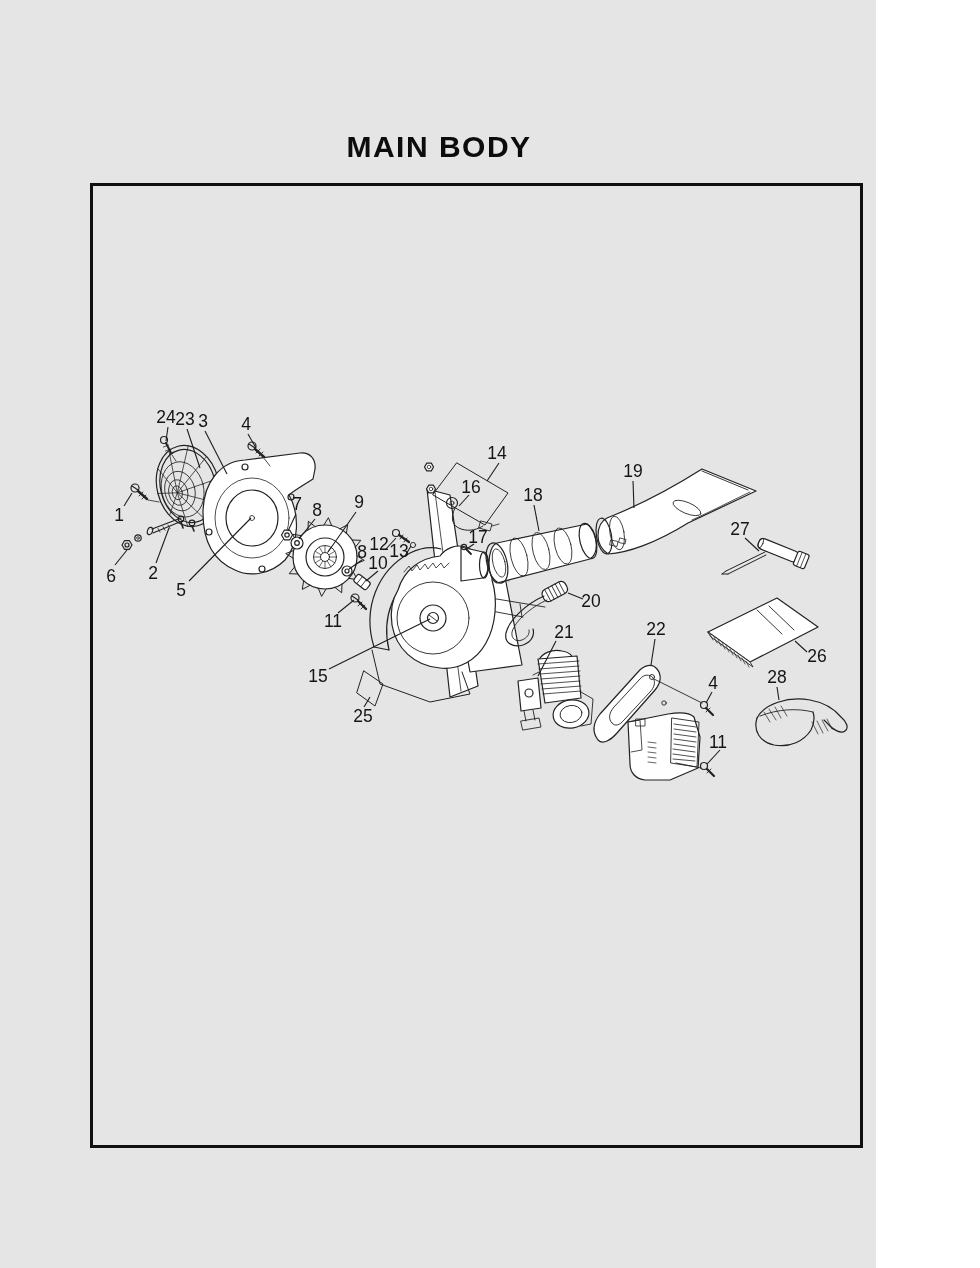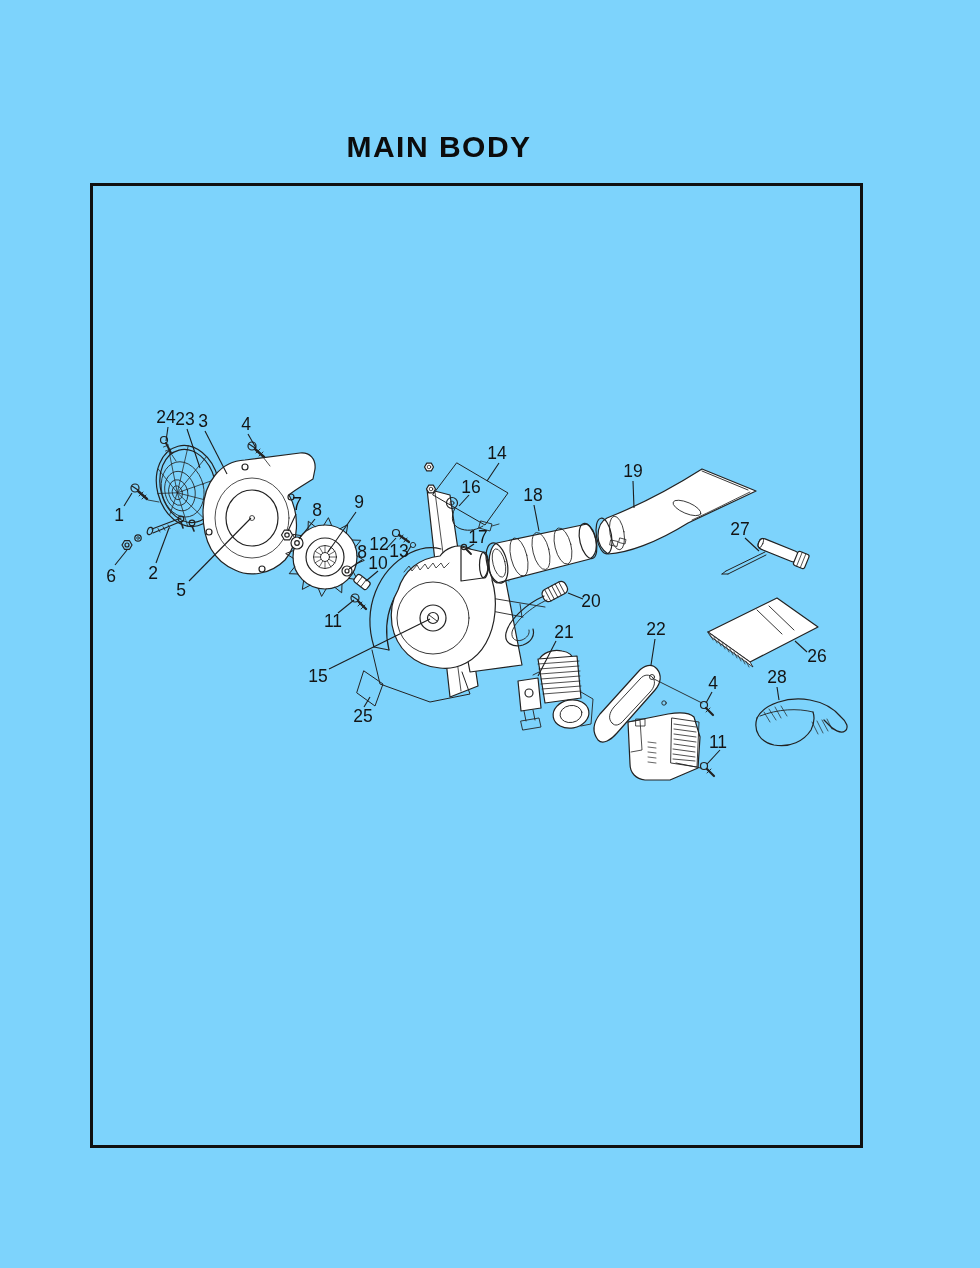--- a/index.html
+++ b/index.html
@@ -1,17 +1,17 @@
 <!DOCTYPE html>
 <html><head>
 <meta charset="utf-8">
 <style>
   html,body{margin:0;padding:0;background:#ffffff;}
-  .page{position:relative;width:980px;height:1268px;background:#7dd3fc;overflow:hidden;
-        font-family:"Liberation Sans",sans-serif;}
+  .page{position:relative;width:860px;height:1268px;background:#e5e5e5;overflow:hidden;
+        font-family:"Liberation Sans",sans-serif;padding-left:16px;}
   .title{position:absolute;top:130px;left:0;width:952px;margin-left:-37px;text-align:center;
          font-size:30px;font-weight:bold;letter-spacing:1.5px;color:#0c0c0c;}
   .frame{position:absolute;left:90px;top:183px;width:767px;height:959px;border:3px solid #101010;}
   svg.art{position:absolute;left:0;top:0;width:980px;height:1268px;}
   svg.art .callouts text{font-family:"Liberation Sans",sans-serif;font-size:17.5px;fill:#141414;
          text-anchor:middle;}
   svg.art .callouts line{stroke:#1d1d1d;stroke-width:1.1;}
 </style>
 </head>
 <body>

